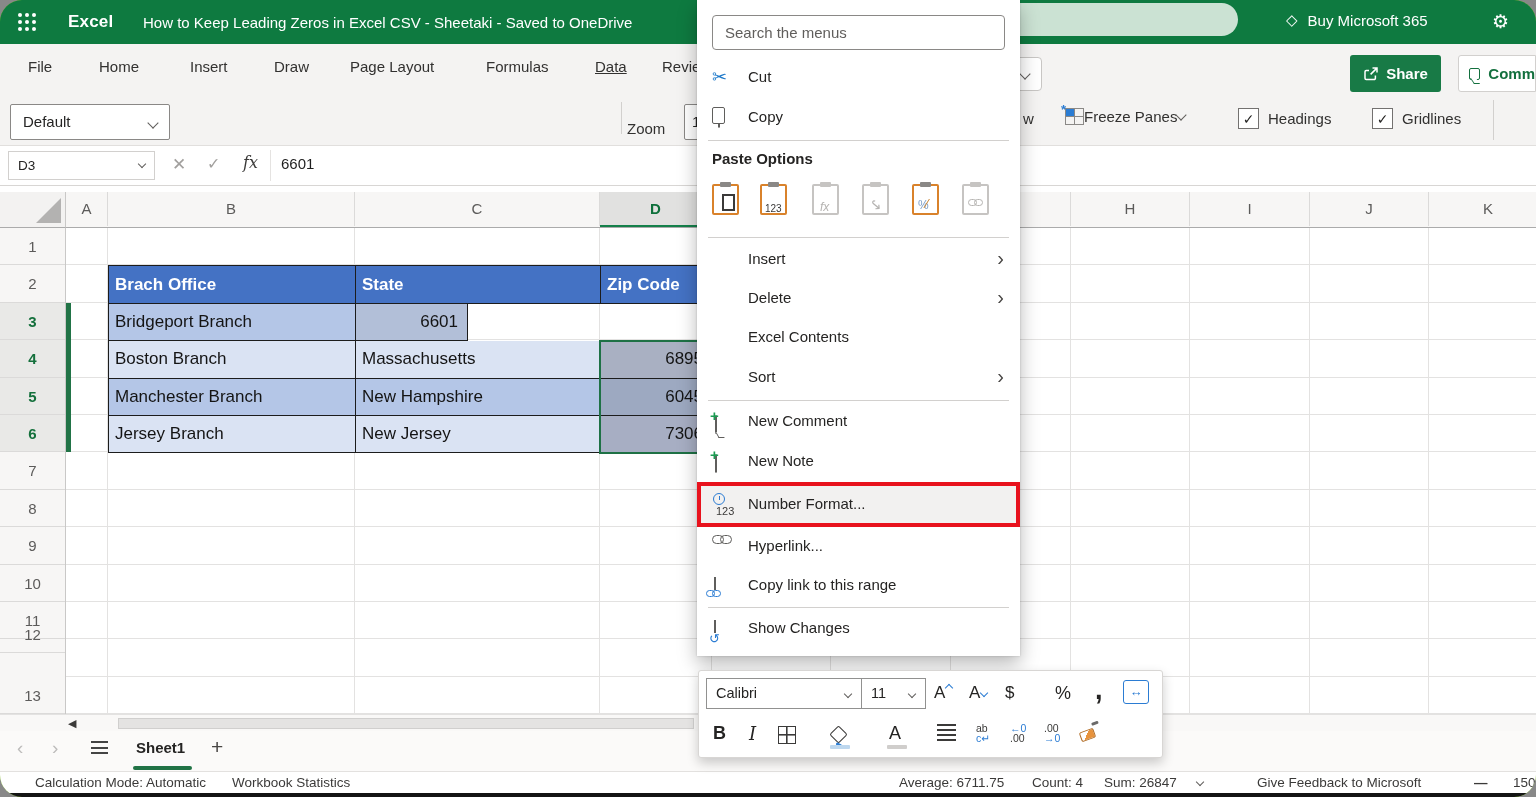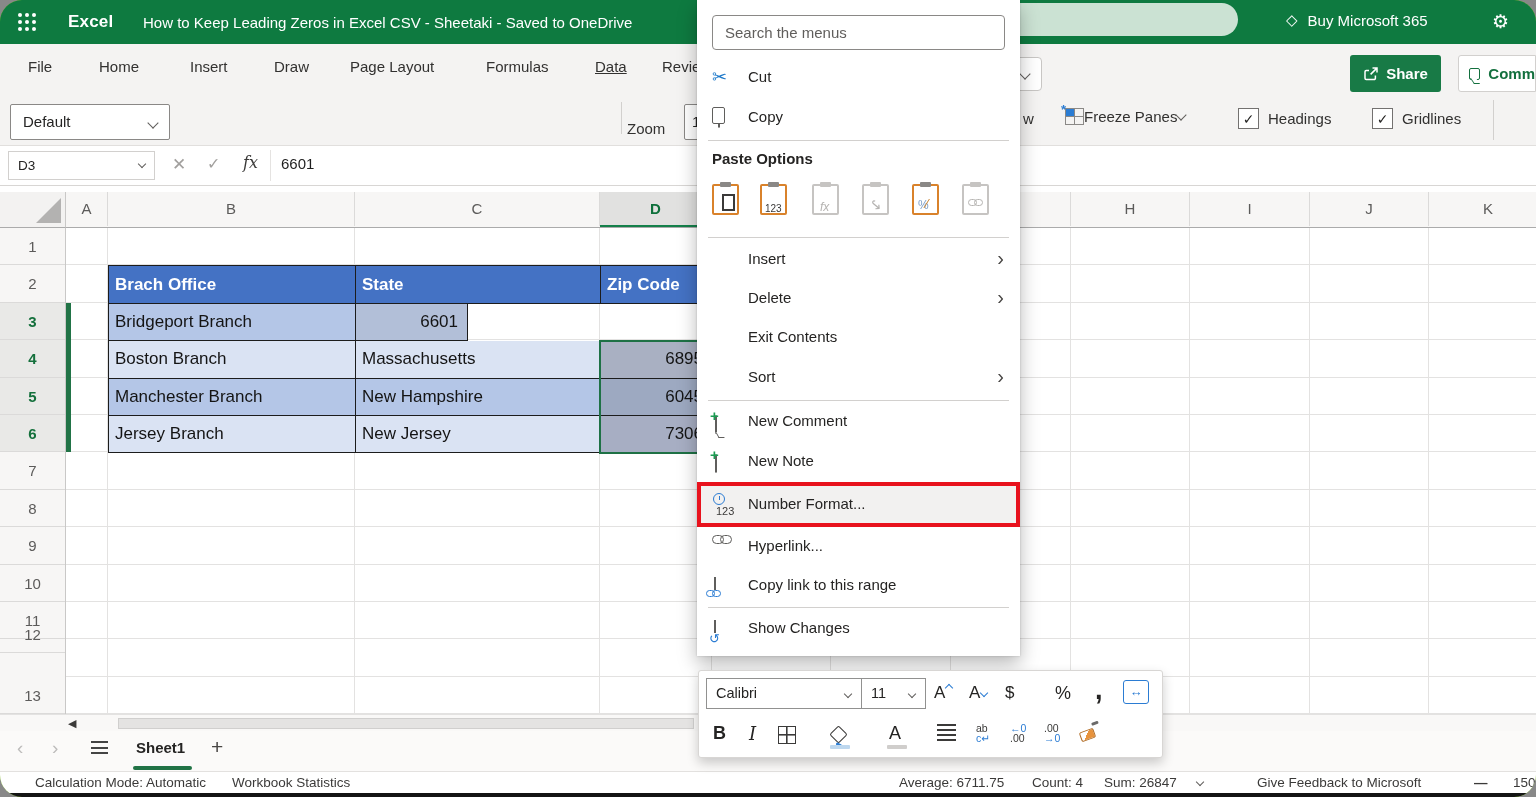--- a/index.html
+++ b/index.html
@@ -460,21 +460,21 @@
 
     <div class="mitem" style="top:240px;">
       <span class="label">Insert</span>
       <span class="sub">›</span>
     </div>
     <div class="mitem" style="top:279px;">
       <span class="label">Delete</span>
       <span class="sub">›</span>
     </div>
     <div class="mitem" style="top:318px;">
-      <span class="label">Exit Contents</span>
+      <span class="label">Excel Contents</span>
     </div>
     <div class="mitem" style="top:358px;">
       <span class="label">Sort</span>
       <span class="sub">›</span>
     </div>
     <div class="mdiv" style="top:400px;"></div>
 
     <div class="mitem" style="top:402px;">
       <span class="micon"><span class="comment-ic"><span class="plus">+</span></span></span>
       <span class="label">New Comment</span>

